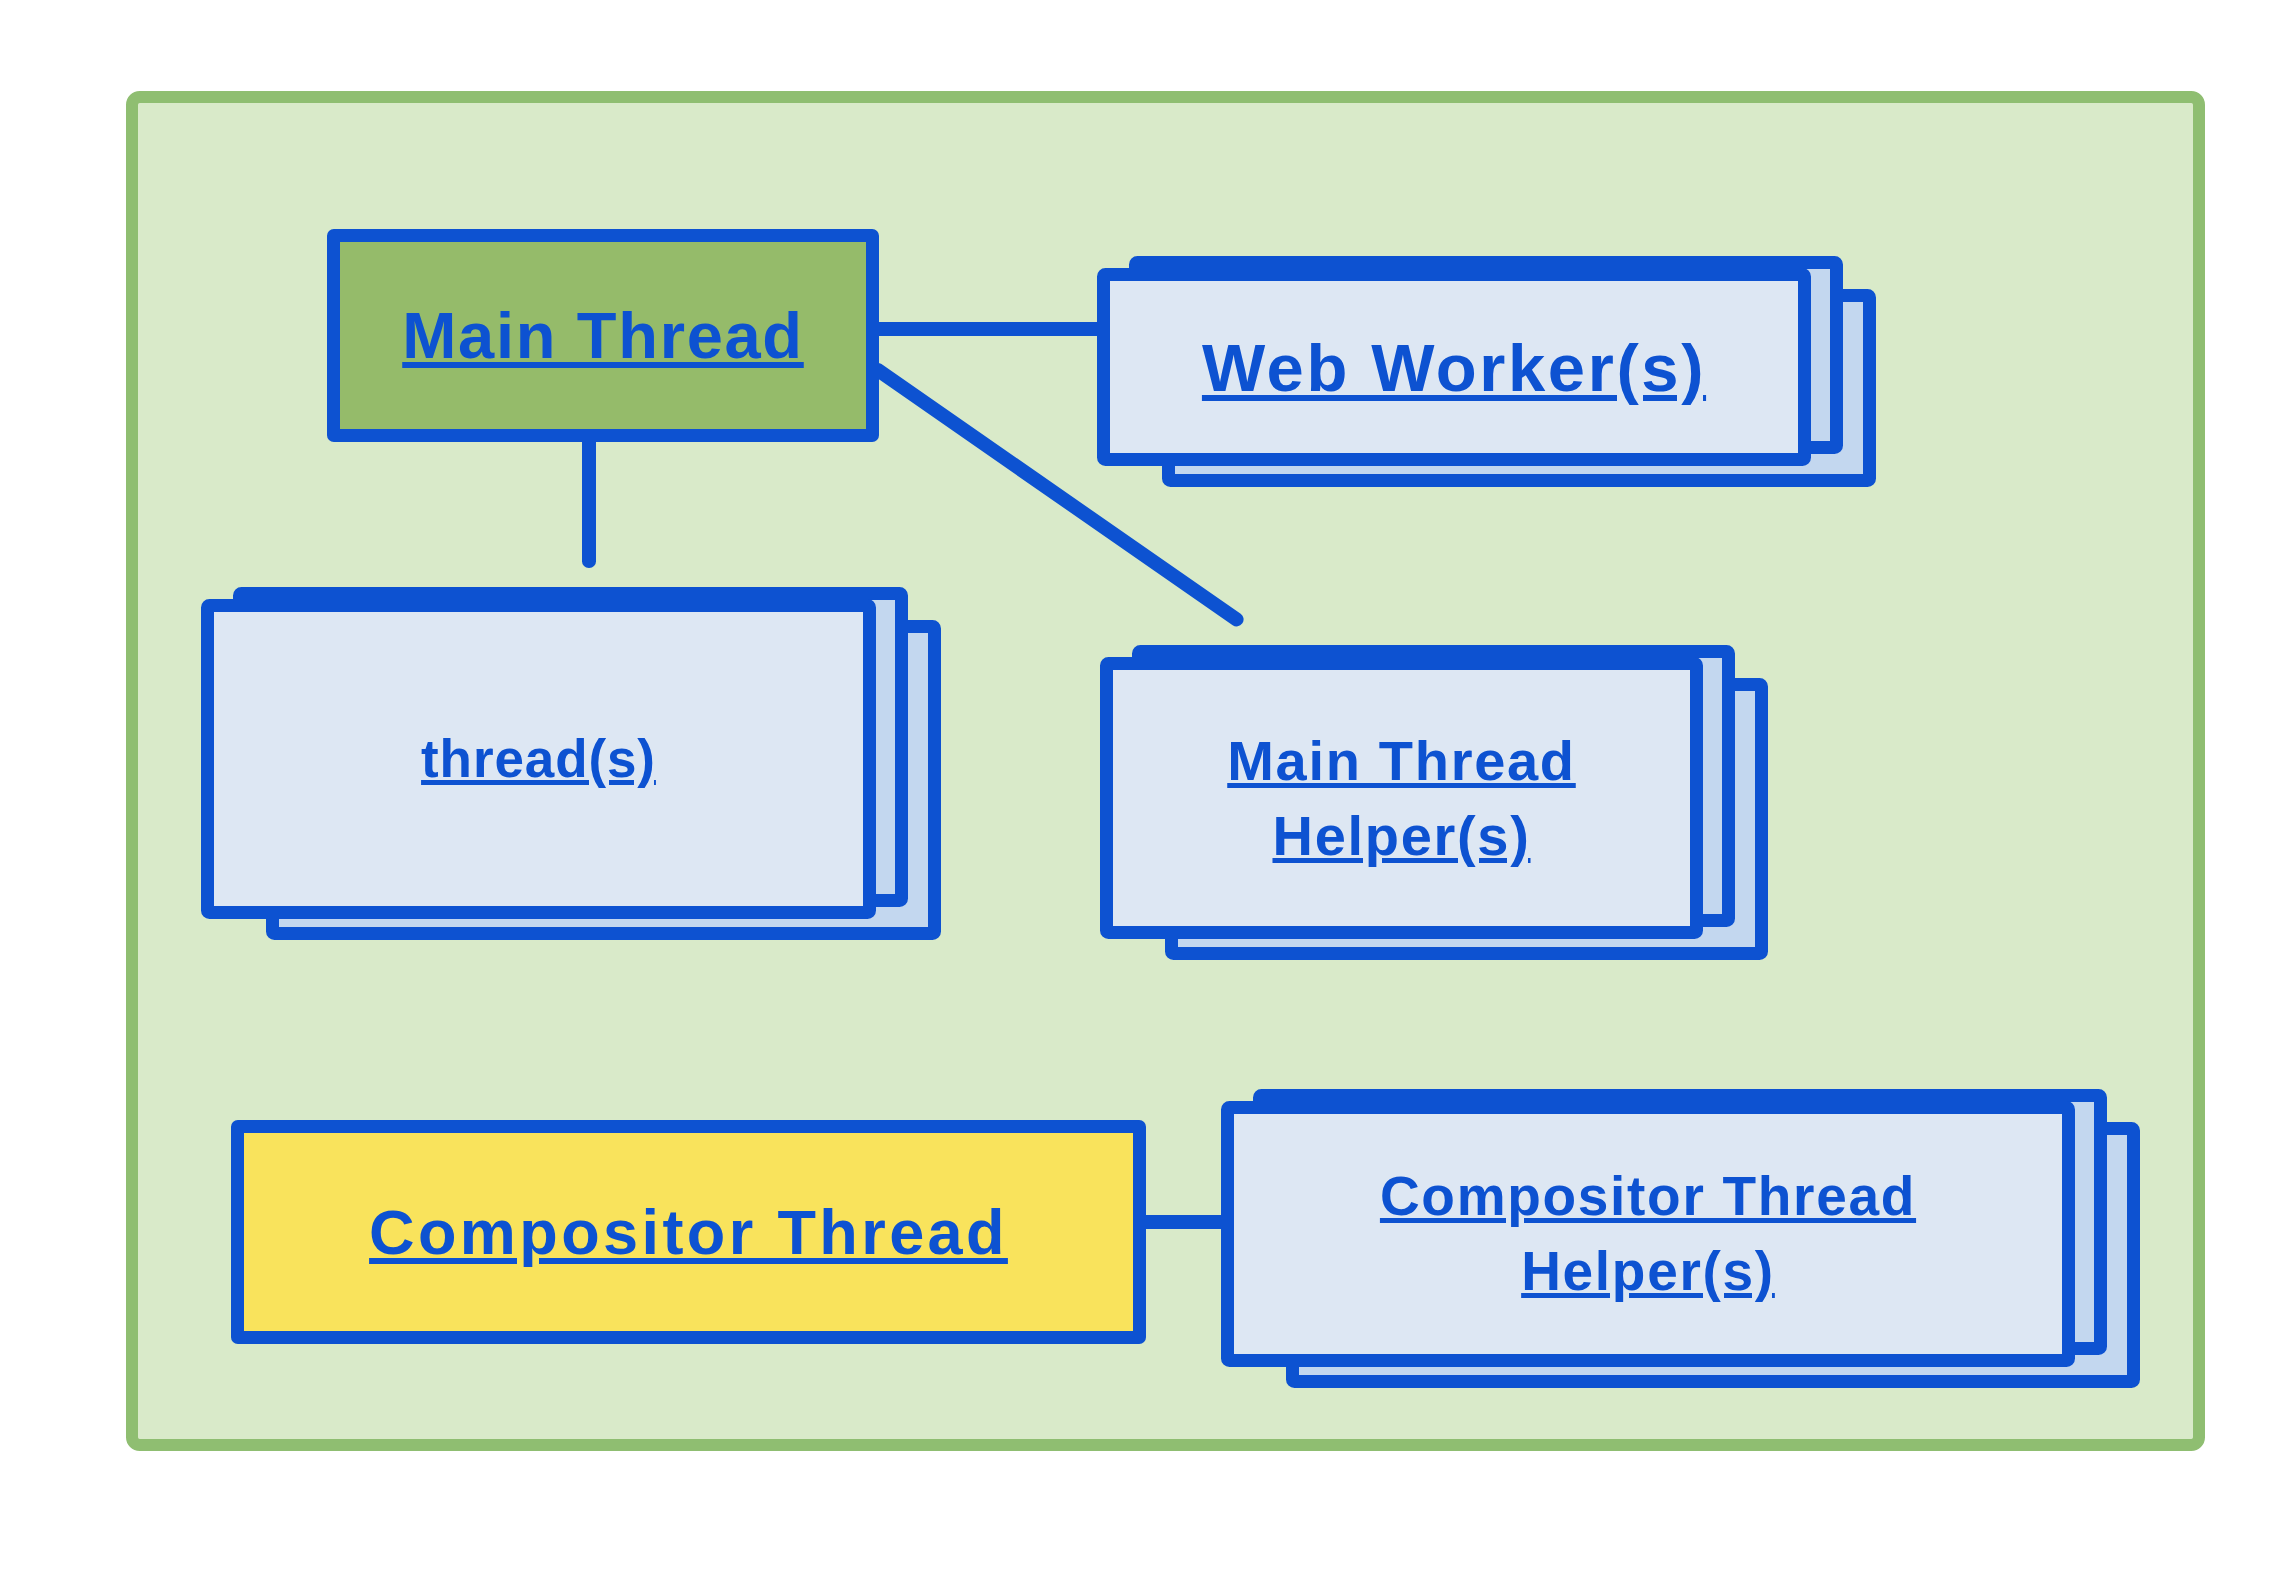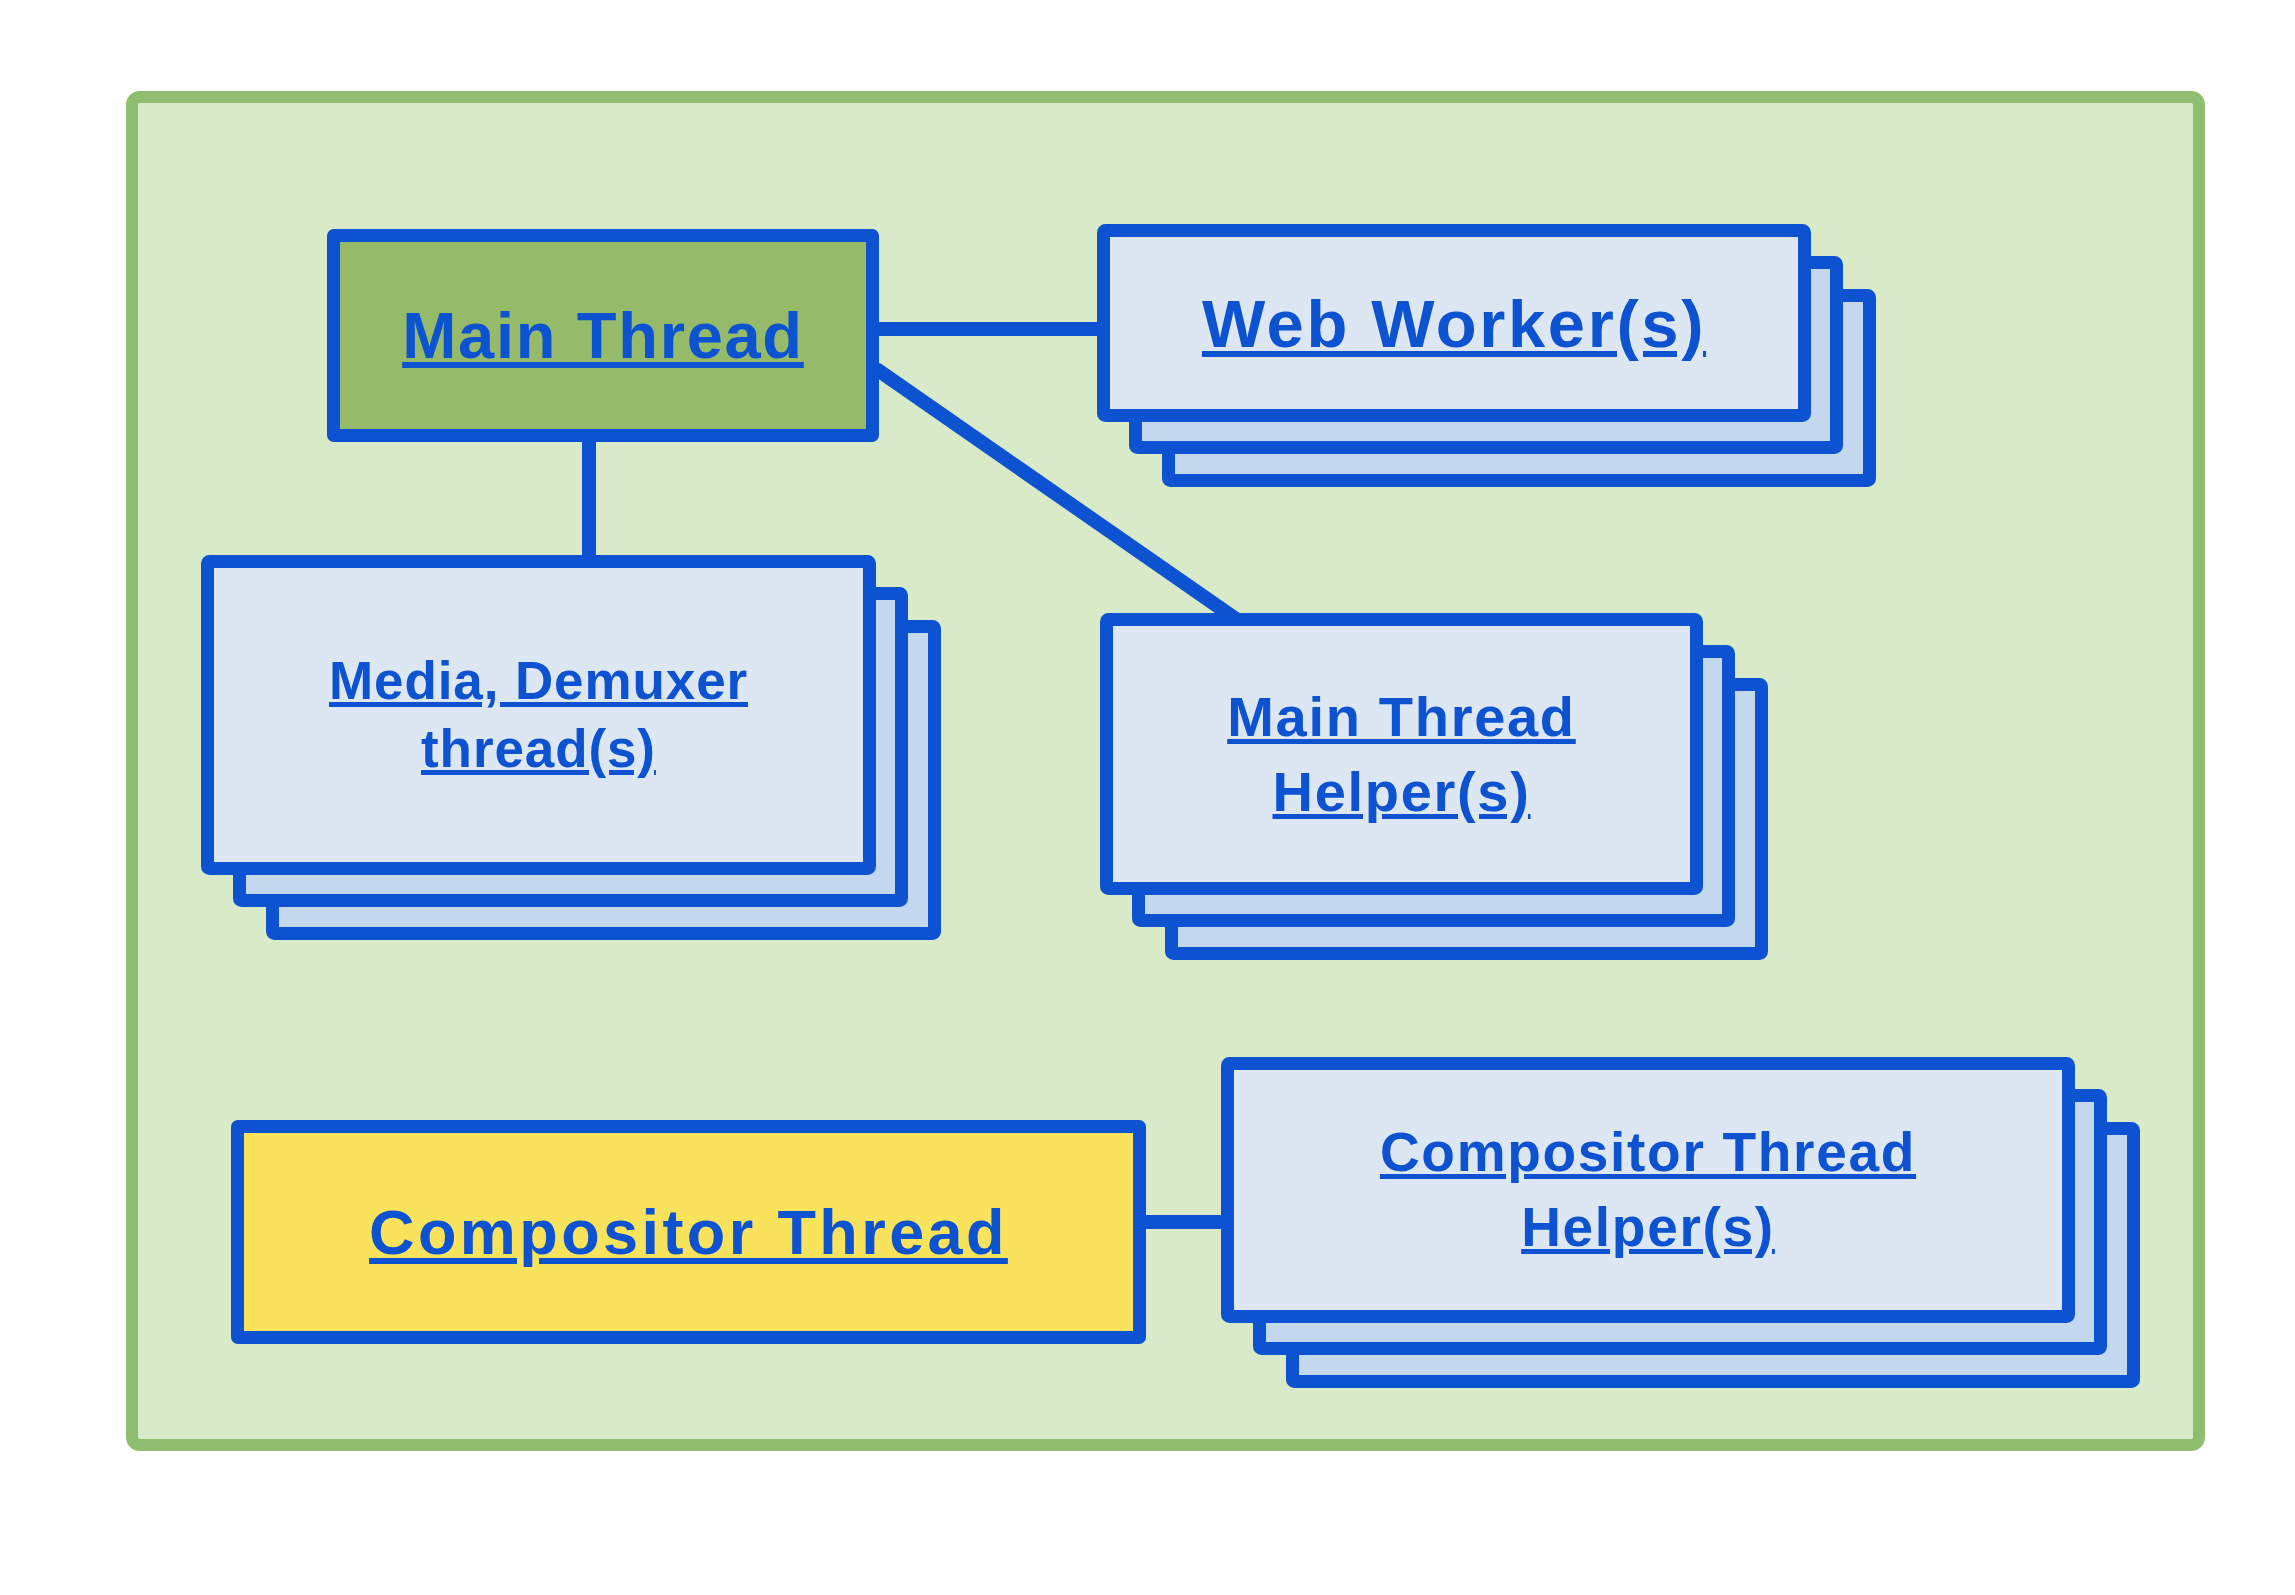--- a/index.html
+++ b/index.html
@@ -67,21 +67,21 @@
   .stack{position:absolute;z-index:4;}
   .stack .card{
     position:absolute;left:0;top:0;width:100%;height:100%;
     border:13px solid var(--ink);border-radius:8.5px;background:var(--card-back);
   }
   .stack .b2{transform:translate(65px,65px);}
   .stack .b1{transform:translate(32px,32px);}
   .stack .front{
     background:var(--card-front);
     display:flex;flex-direction:column;align-items:center;justify-content:center;
-    text-align:center;color:var(--ink);
+    text-align:center;color:var(--ink);margin-top:44px;
   }
   .stack-web{left:1097px;top:224px;width:714px;height:198px;}
   .stack-web .front{font-size:67px;letter-spacing:2.6px;}
   .stack-media{left:201px;top:555px;width:675px;height:320px;}
   .stack-media .front{font-size:53px;line-height:68px;letter-spacing:0.9px;}
   .stack-mt-helpers{left:1100px;top:613px;width:603px;height:282px;}
   .stack-mt-helpers .front{font-size:56px;line-height:75px;letter-spacing:1.7px;}
   .stack-comp-helpers{left:1221px;top:1057px;width:854px;height:266px;}
   .stack-comp-helpers .front{font-size:55px;line-height:75px;letter-spacing:1.7px;}
 
@@ -109,21 +109,20 @@
     <div class="card b1"></div>
     <div class="card front">
       <span class="lbl">Web Worker(s)</span>
     </div>
   </div>
 
   <div class="stack stack-media">
     <div class="card b2"></div>
     <div class="card b1"></div>
     <div class="card front">
-      <span class="lbl">Media, Demuxer</span>
       <span class="lbl">thread(s)</span>
     </div>
   </div>
 
   <div class="stack stack-mt-helpers">
     <div class="card b2"></div>
     <div class="card b1"></div>
     <div class="card front">
       <span class="lbl">Main Thread</span>
       <span class="lbl">Helper(s)</span>

